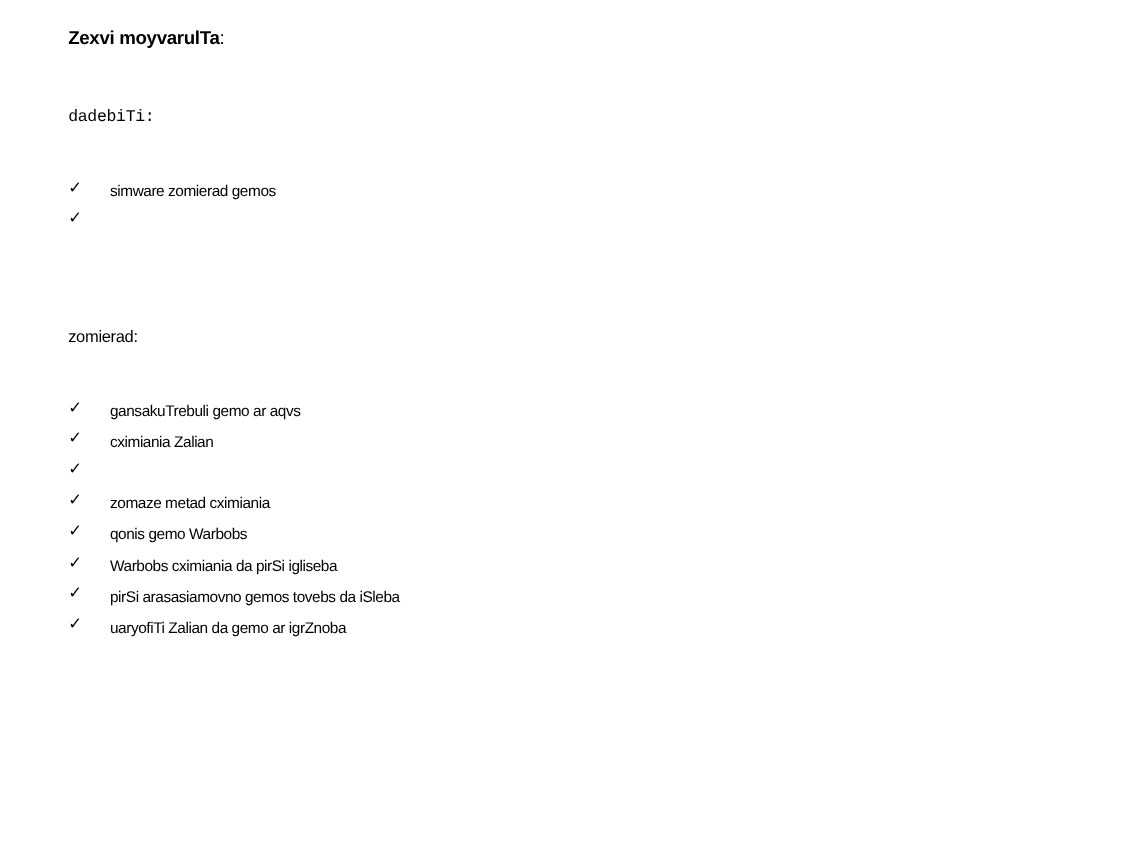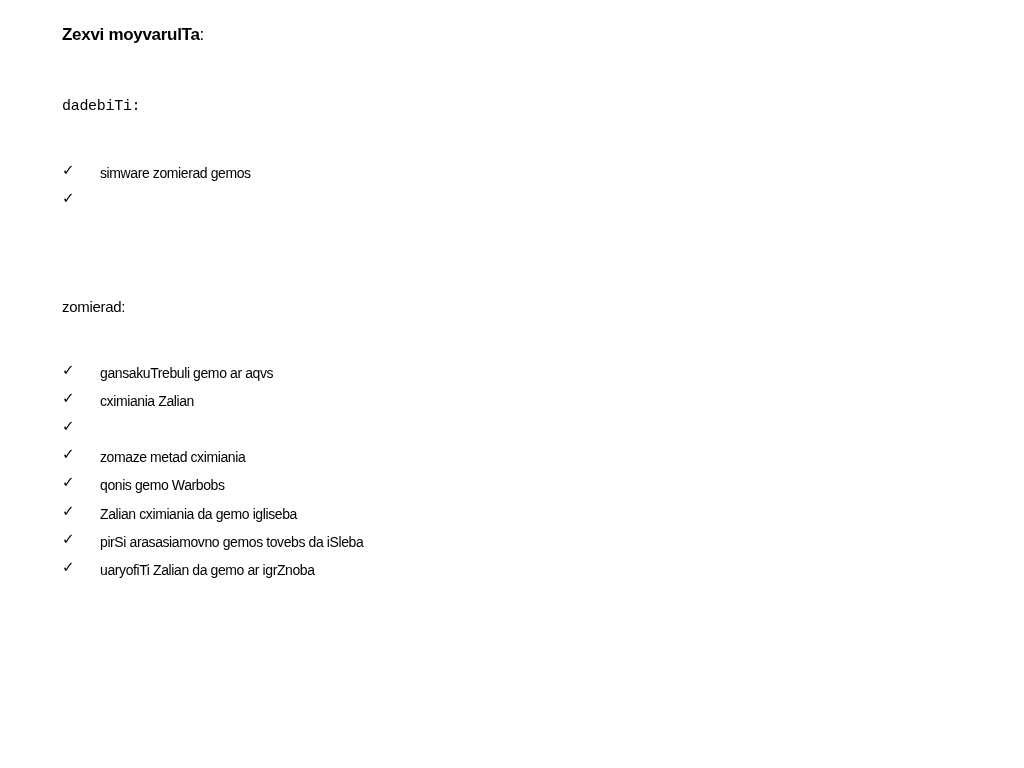--- a/index.html
+++ b/index.html
@@ -101,21 +101,21 @@
     <li>
       <span class="check">✓</span>
       <span class="item-text">zomaze metad cximiania</span>
     </li>
     <li>
       <span class="check">✓</span>
       <span class="item-text">qonis gemo Warbobs</span>
     </li>
     <li>
       <span class="check">✓</span>
-      <span class="item-text">Zalian cximiania da gemo igliseba</span>
+      <span class="item-text">Warbobs cximiania da pirSi igliseba</span>
     </li>
     <li>
       <span class="check">✓</span>
       <span class="item-text">pirSi arasasiamovno gemos tovebs da iSleba</span>
     </li>
     <li>
       <span class="check">✓</span>
       <span class="item-text">uaryofiTi Zalian da gemo ar igrZnoba</span>
     </li>
   </ul>

